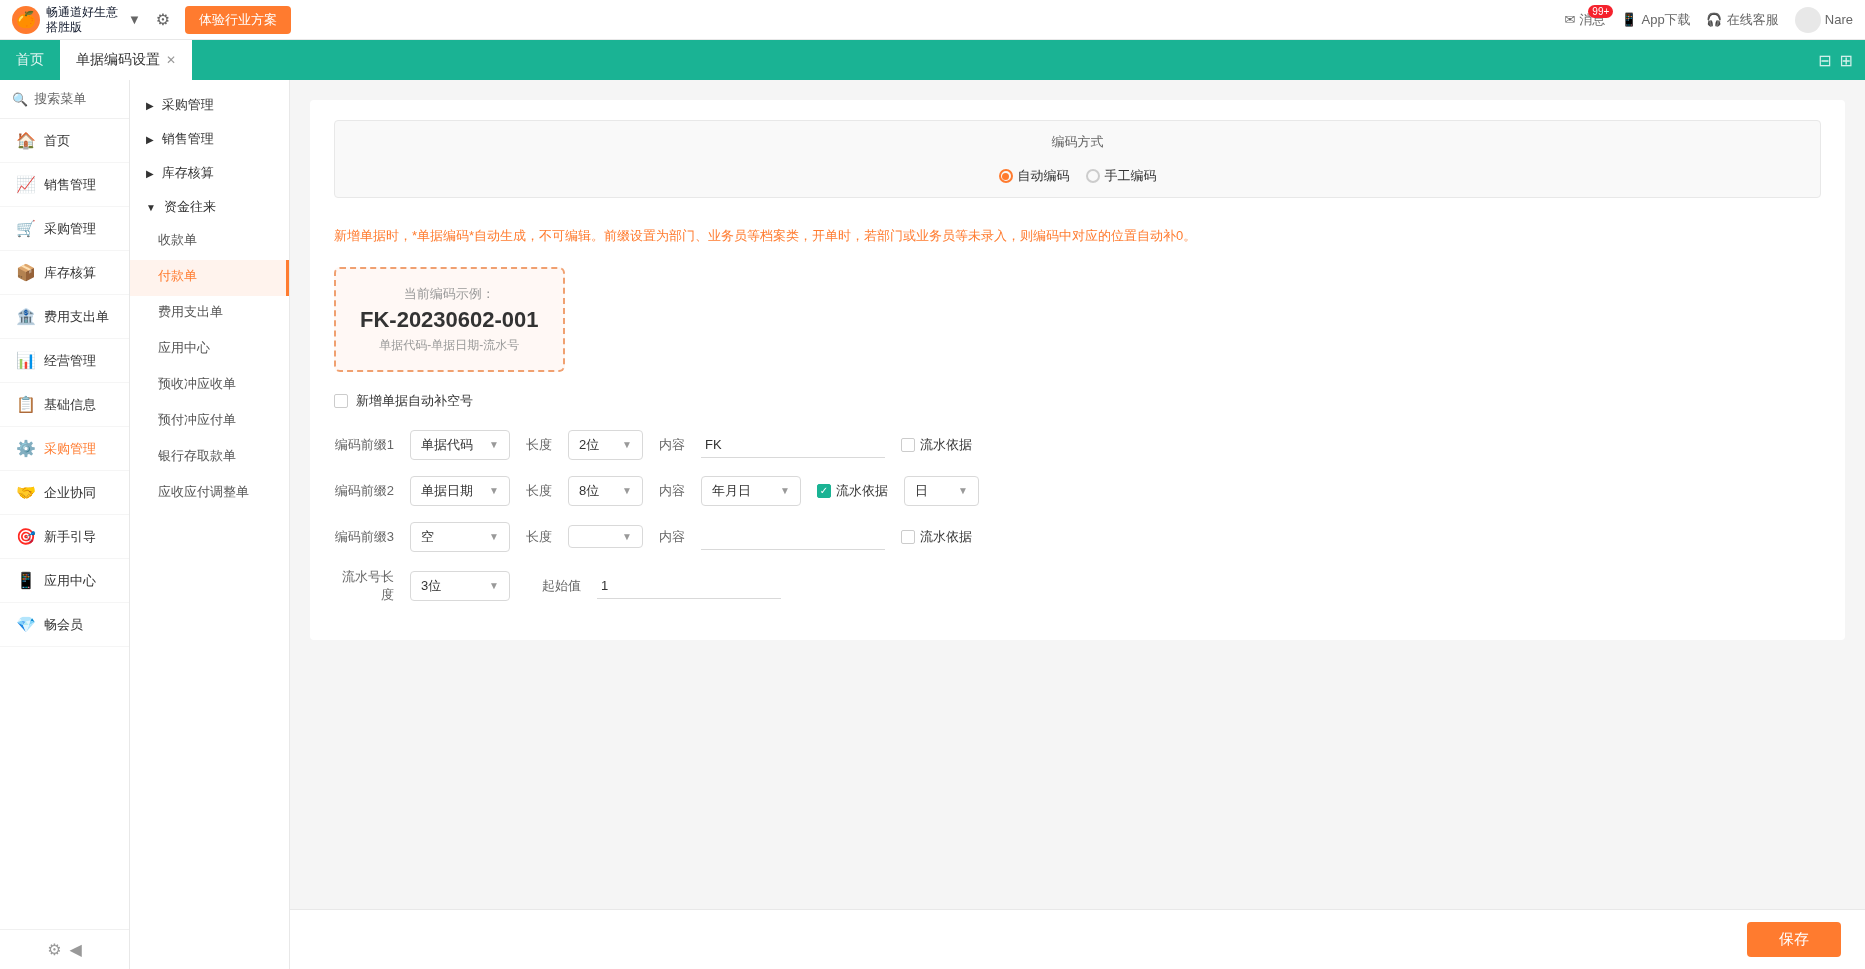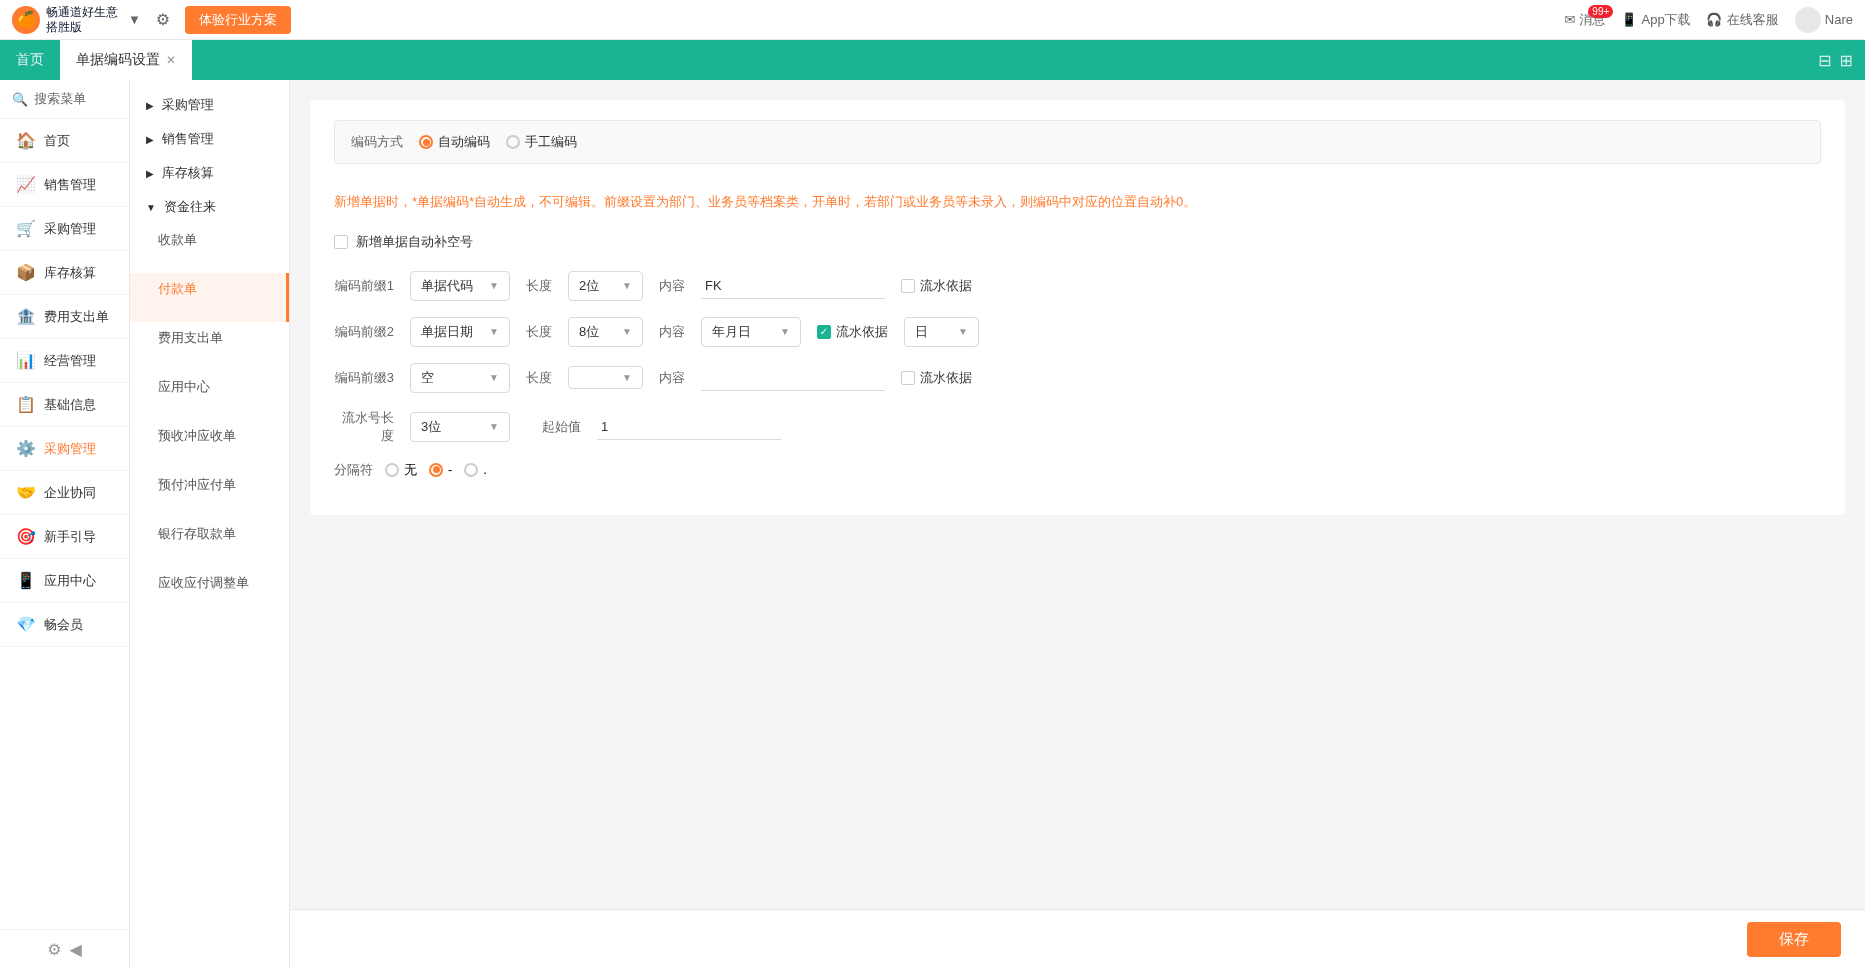--- a/index.html
+++ b/index.html
@@ -111,21 +111,21 @@
     .menu-group { font-size: 13px; }
     .menu-group-header {
       display: flex;
       align-items: center;
       padding: 8px 16px;
       cursor: pointer;
       color: #333;
       gap: 6px;
     }
     .menu-sub-item {
-      padding: 7px 16px 24px 28px;
+      padding: 7px 16px 11px 28px;
       cursor: pointer;
       font-size: 13px;
       color: #555;
     }
     .menu-sub-item.active {
       background: #fff3ed;
       color: #ff7b2f;
       border-right: 3px solid #ff7b2f;
     }
     .chevron { font-size: 10px; margin-right: 2px; }
@@ -154,20 +154,21 @@
     
     .encode-method {
       background: #f9f9f9;
       border: 1px solid #e8e8e8;
       border-radius: 4px;
       padding: 12px 16px;
       display: flex;
       align-items: center;
       gap: 16px;
       margin-bottom: 16px;
+      flex-direction: column;
     }
     .encode-label { font-size: 13px; color: #666; }
     .radio-group { display: flex; align-items: center; gap: 16px; }
     .radio-item { display: flex; align-items: center; gap: 5px; cursor: pointer; font-size: 13px; color: #333; }
     .radio-dot { width: 14px; height: 14px; border-radius: 50%; border: 2px solid #ccc; display: flex; align-items: center; justify-content: center; }
     .radio-dot.selected { border-color: #ff7b2f; }
     .radio-dot.selected::after { content: ''; width: 7px; height: 7px; background: #ff7b2f; border-radius: 50%; }
 
     
     .info-text {
@@ -472,20 +473,25 @@
           </div>
         </div>
       </div>
 
       
       <div class="info-text">
         <span>新增单据时，*单据编码*自动生成，不可编辑。前缀设置为部门、业务员等档案类，开单时，若部门或业务员等未录入，则编码中对应的位置自动补0。</span>
       </div>
 
       
+      <div class="preview-box">
+        <div style="font-size:13px;color:#999;margin-bottom:4px;">当前编码示例：</div>
+        <div class="preview-code">FK-20230602-001</div>
+        <div class="preview-desc">单据代码-单据日期-流水号</div>
+      </div>
 
       
       <div class="checkbox-row">
         <div class="checkbox-box"></div>
         <span>新增单据自动补空号</span>
       </div>
 
       
       <div class="form-row">
         <span class="form-label">编码前缀1</span>
@@ -558,37 +564,20 @@
         <span class="form-label">流水号长度</span>
         <div class="form-select">
           <span>3位</span>
           <span class="dropdown-arrow">▼</span>
         </div>
         <span class="form-label" style="width:auto;margin-left:16px;">起始值</span>
         <input class="form-input" type="text" style="min-width: 80px;" value="1">
       </div>
 
       
-      <div class="sep-row">
-        <span class="sep-label">分隔符</span>
-        <div class="sep-radios">
-          <div class="sep-radio">
-            <div class="radio-dot"></div>
-            <span>无</span>
-          </div>
-          <div class="sep-radio">
-            <div class="radio-dot selected"></div>
-            <span>-</span>
-          </div>
-          <div class="sep-radio">
-            <div class="radio-dot"></div>
-            <span>.</span>
-          </div>
-        </div>
-      </div>
 
     </div>
   </div>
 
 </div>
 
 <div class="save-bar" style="left:290px;">
   <button class="save-btn">保存</button>
 </div>
 

